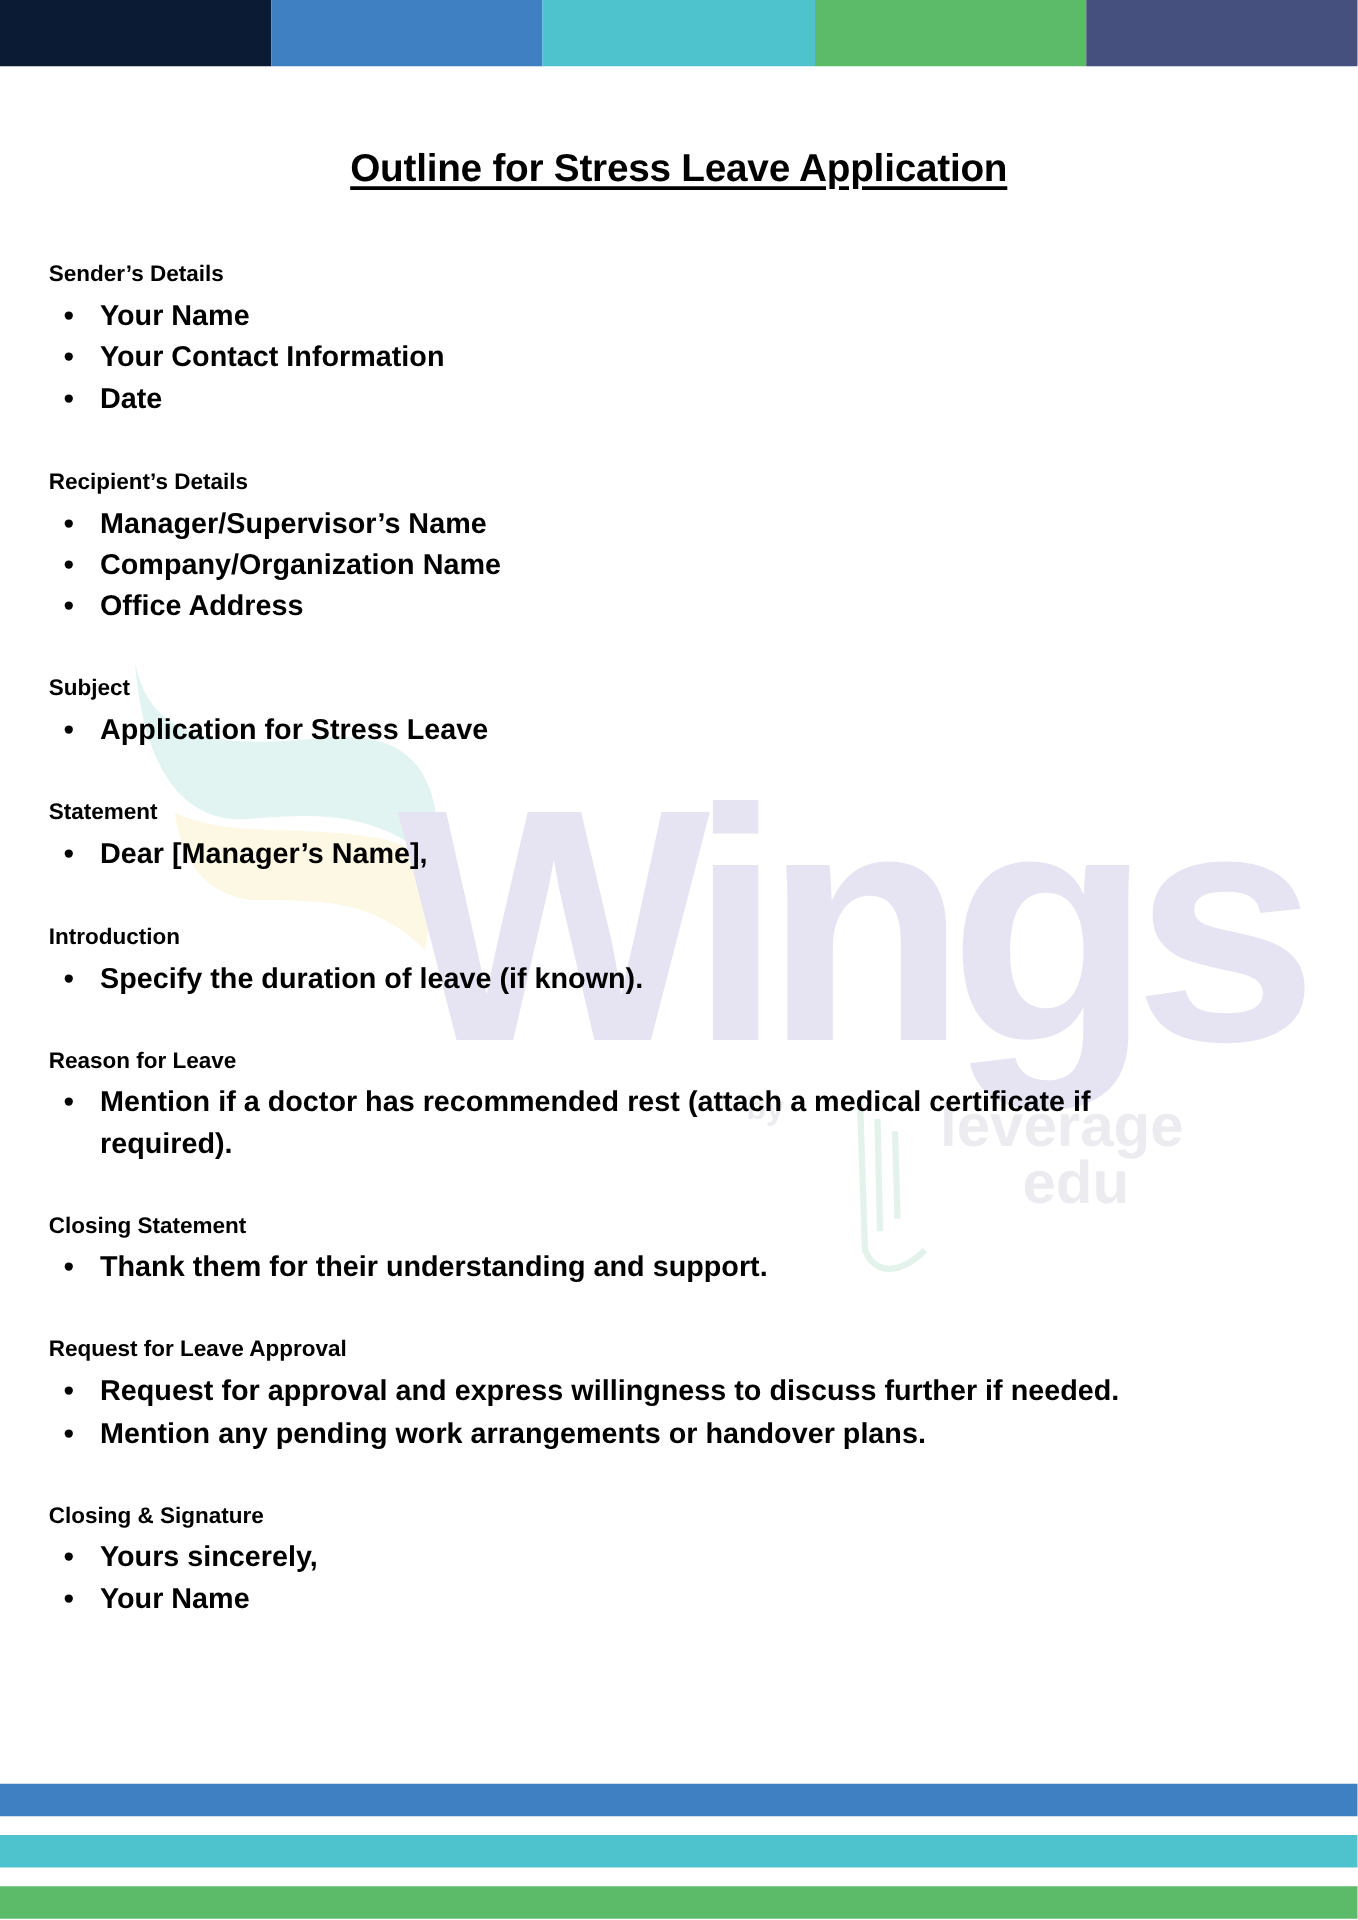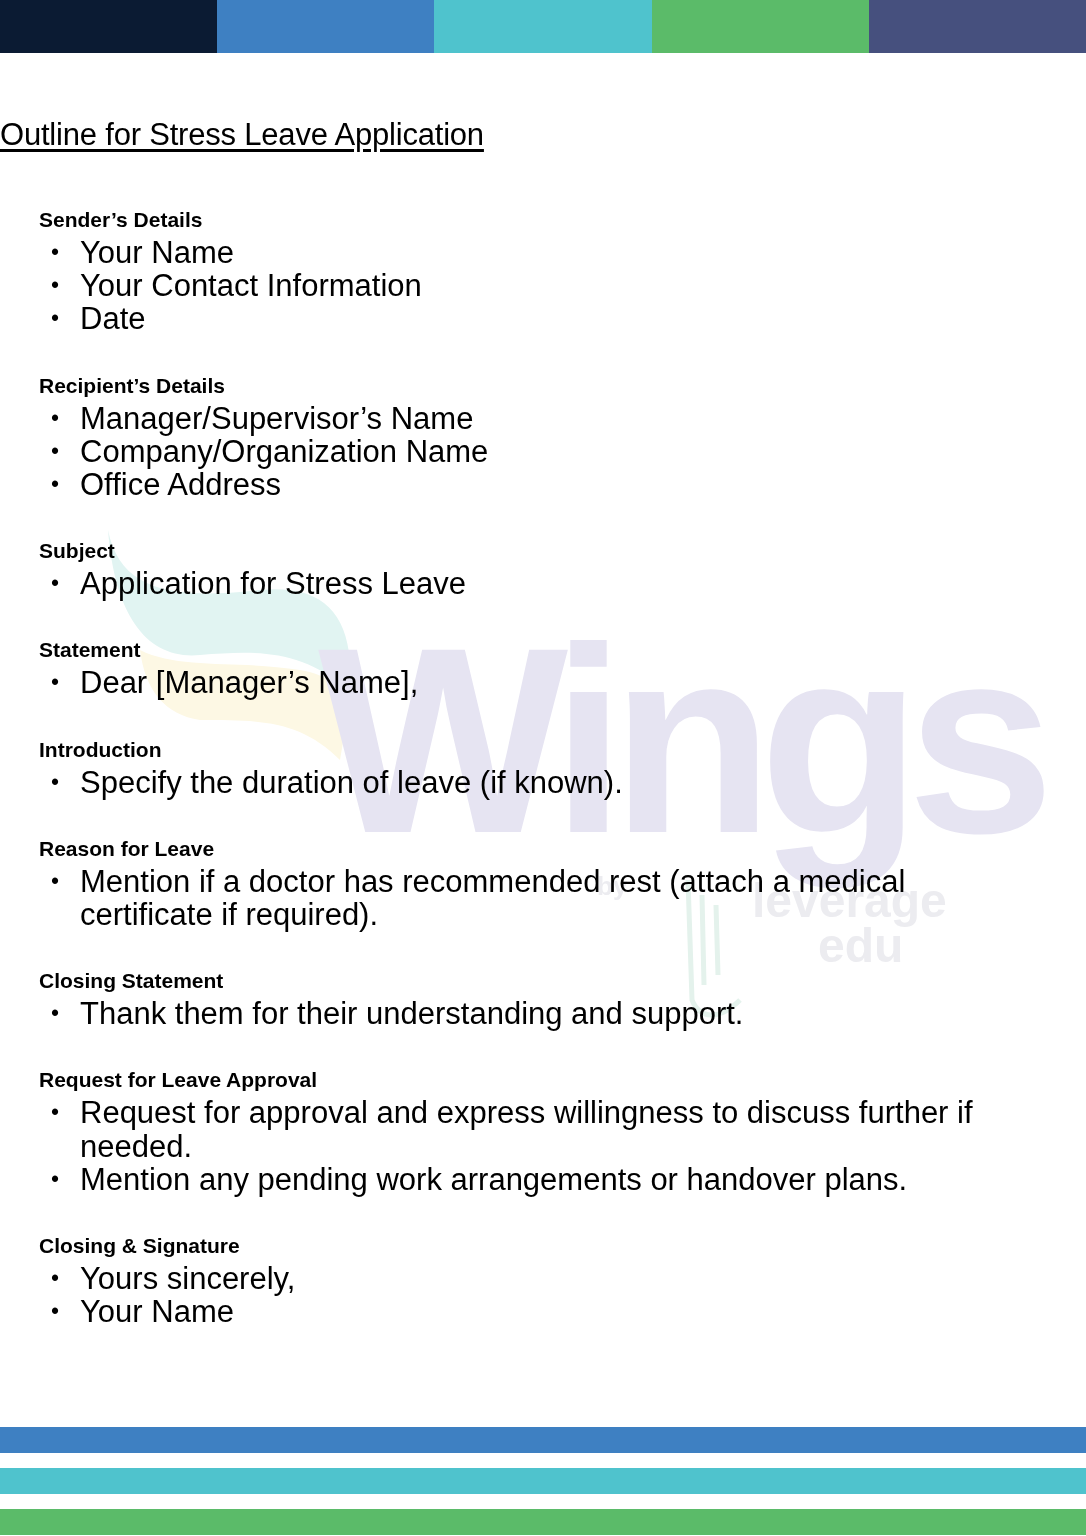--- a/index.html
+++ b/index.html
@@ -2,28 +2,28 @@
 <html><head>
 <meta charset="utf-8">
 <style>
   html, body { margin: 0; padding: 0; background: #ffffff; }
   body { width: 1086px; height: 1536px; position: relative; overflow: hidden;
          font-family: "Liberation Sans", sans-serif; color: #000; }
   .top-bar { position: absolute; top: 0; left: 0; width: 1086px; height: 53px; display: flex; }
   .top-bar .seg { flex: 1; height: 100%; }
   .watermark { position: absolute; left: 0; top: 0; width: 1086px; height: 1536px; pointer-events: none; z-index: 0; }
   .content { position: absolute; left: 0; top: 0; width: 1086px; z-index: 1; }
-  .title { position: absolute; top: 117px; left: 0; width: 1086px; text-align: left;
-           font-size: 31px; font-weight: normal; text-decoration: underline; text-underline-offset: 4px;
+  .title { position: absolute; top: 117px; left: 0; width: 1086px; text-align: center;
+           font-size: 31px; font-weight: bold; text-decoration: underline; text-underline-offset: 4px;
            letter-spacing: -0.2px; }
   .sections { position: absolute; top: 203px; left: 39px; width: 1010px; }
   .section { margin-bottom: 33px; }
-  .section-heading { font-size: 21px; font-weight: bold; line-height: 33px; height: 33px; }
+  .section-heading { font-size: 18px; font-weight: bold; line-height: 33px; height: 33px; }
   .bullets { list-style: none; margin: 0; padding: 0; }
-  .bullet { position: relative; padding-left: 41px; font-size: 31px; font-weight: normal; line-height: 33.2px; }
+  .bullet { position: relative; padding-left: 41px; font-size: 23px; font-weight: bold; line-height: 33.2px; }
   .bullet::before { content: "\2022"; position: absolute; left: 12px; top: 0; font-size: 23px; }
   .bottom-bar { position: absolute; left: 0; width: 1086px; height: 26px; }
 </style>
 </head>
 <body>
 
 <div class="top-bar">
   <div class="seg" style="background:#0b1b33"></div>
   <div class="seg" style="background:#3e80c2"></div>
   <div class="seg" style="background:#4fc3cd"></div>

